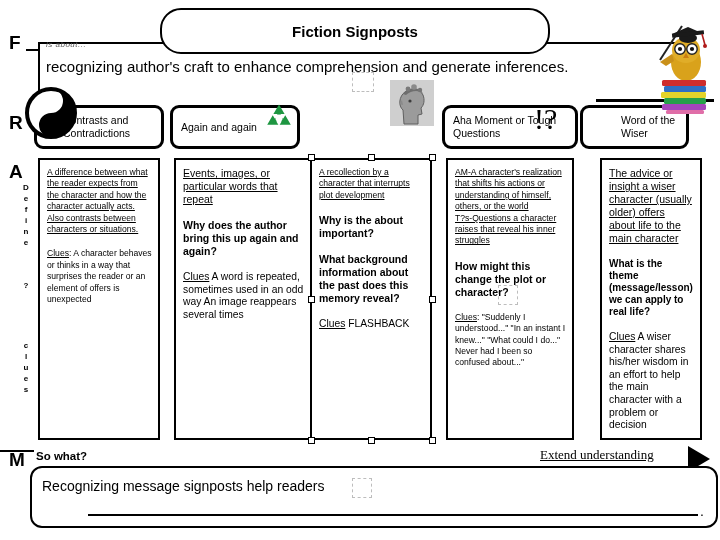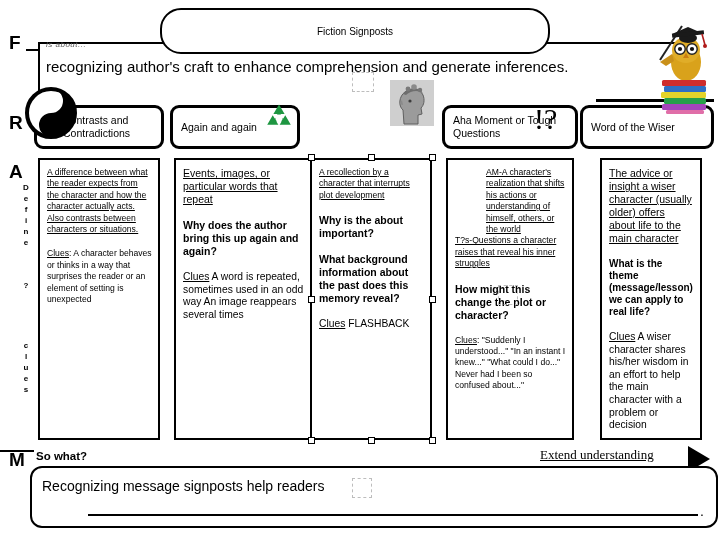--- a/index.html
+++ b/index.html
@@ -25,21 +25,21 @@
   #vl-define{top:182px;}
   #vl-q{top:280px;}
   #vl-clues{top:340px;}
 
   
   #title-line{position:absolute;left:26px;top:49px;width:668px;height:2px;background:#000;}
   #title-pill{
     position:absolute;left:160px;top:8px;width:386px;height:42px;
     border:2px solid #000;border-radius:21px;background:#fff;
     display:flex;align-items:center;justify-content:center;
-    font-size:10px;font-weight:normal;z-index:3;
+    font-size:15px;font-weight:bold;z-index:3;
   }
 
   
   #about-band{
     position:absolute;left:38px;top:42px;width:656px;height:52px;
     border-left:2px solid #000;border-top:2px solid #000;background:#fff;z-index:2;
   }
   #about-kicker{position:absolute;left:46px;top:40px;font-size:8px;font-style:italic;
     color:#555;letter-spacing:.5px;z-index:4;}
   #about-text{position:absolute;left:46px;top:58px;width:600px;font-size:15px;z-index:4;}
@@ -53,21 +53,21 @@
     border:3px solid #000;border-radius:9px;background:#fff;
     display:flex;align-items:center;z-index:4;
     box-sizing:border-box;
   }
   .hdr span{font-size:10.5px;line-height:13px;padding-left:8px;padding-right:4px;}
   .hdr.c1{left:34px;width:130px;justify-content:center;}
   .hdr.c1 span{text-align:left;padding-left:26px;}
   .hdr.c2{left:170px;width:130px;}
   .hdr.c3{left:306px;width:130px;}
   .hdr.c4{left:442px;width:136px;}
-  .hdr.c5{left:580px;width:134px;}
+  .hdr.c5{left:580px;width:109px;padding-left:30px;}
 
   .body-box{
     position:absolute;top:158px;height:282px;
     border:2px solid #000;background:#fff;z-index:4;
     box-sizing:border-box;padding:7px 6px 4px 7px;overflow:hidden;
   }
   .body-box.c1{left:38px;width:122px;}
   .body-box.c2{left:174px;width:141px;}
   .body-box.c3{left:310px;width:122px;}
   .body-box.c4{left:446px;width:128px;}
@@ -218,38 +218,38 @@
     <circle cx="24" cy="7" r="2.8" fill="#8a8a8a"></circle>
     <circle cx="30" cy="10" r="2.2" fill="#757575"></circle>
     <circle cx="20" cy="21" r="1.6" fill="#3c3c3c"></circle>
     <path d="M12 20 L9 24 L13 25 Z" fill="#8a8a8a"></path>
   </svg>
 
   <div id="bang">!?</div>
 
   <div class="body-box c1">
     <p class="def">A difference between what the reader expects from the character and how the character actually acts. Also contrasts between characters or situations.</p>
-    <p class="clues"><u>Clues</u><span>: A character behaves or thinks in a way that surprises the reader or an element of setting is unexpected</span></p>
+    <p class="clues"><u>Clues</u><span>: A character behaves or thinks in a way that surprises the reader or an element of offers is unexpected</span></p>
   </div>
 
   <div class="body-box c2">
     <p class="def big">Events, images, or particular  words that repeat</p>
     <p class="q">Why does the author bring this up again and again?</p>
     <p class="clues big"><u>Clues</u><span>  A word is repeated, sometimes used in an odd way An image reappears several times</span></p>
   </div>
 
   <div class="body-box c3">
     <p class="def">A recollection by a character that interrupts plot development</p>
     <p class="q">Why is the about important?</p>
     <p class="q">What background information about the past does this memory reveal?</p>
     <p class="clues big"><u>Clues</u><span> FLASHBACK</span></p>
   </div>
 
   <div class="body-box c4">
-    <p class="def" style="margin-bottom:0;margin-left:31px;">AM-A character's realization that shifts  his actions or understanding of himself, others, or the world</p>
+    <p class="def" style="margin-bottom:0;">AM-A character's realization that shifts  his actions or understanding of himself, others, or the world</p>
     <p class="def">T?s-Questions a character raises that reveal his inner struggles</p>
     <p class="q">How might this change the plot or character?</p>
     <p class="clues"><u>Clues</u><span>: "Suddenly I understood..." "In an instant I knew..." "What could I do..." Never had I been so confused about..."</span></p>
   </div>
 
   <div class="body-box c5">
     <p class="def big">The advice or insight a wiser character (usually older) offers about life to the main character</p>
     <p class="q small">What is the theme (message/lesson) we can apply to real life?</p>
     <p class="clues big"><u>Clues</u><span> A wiser character shares his/her wisdom in an effort to help the main character with a problem or decision</span></p>
   </div>

